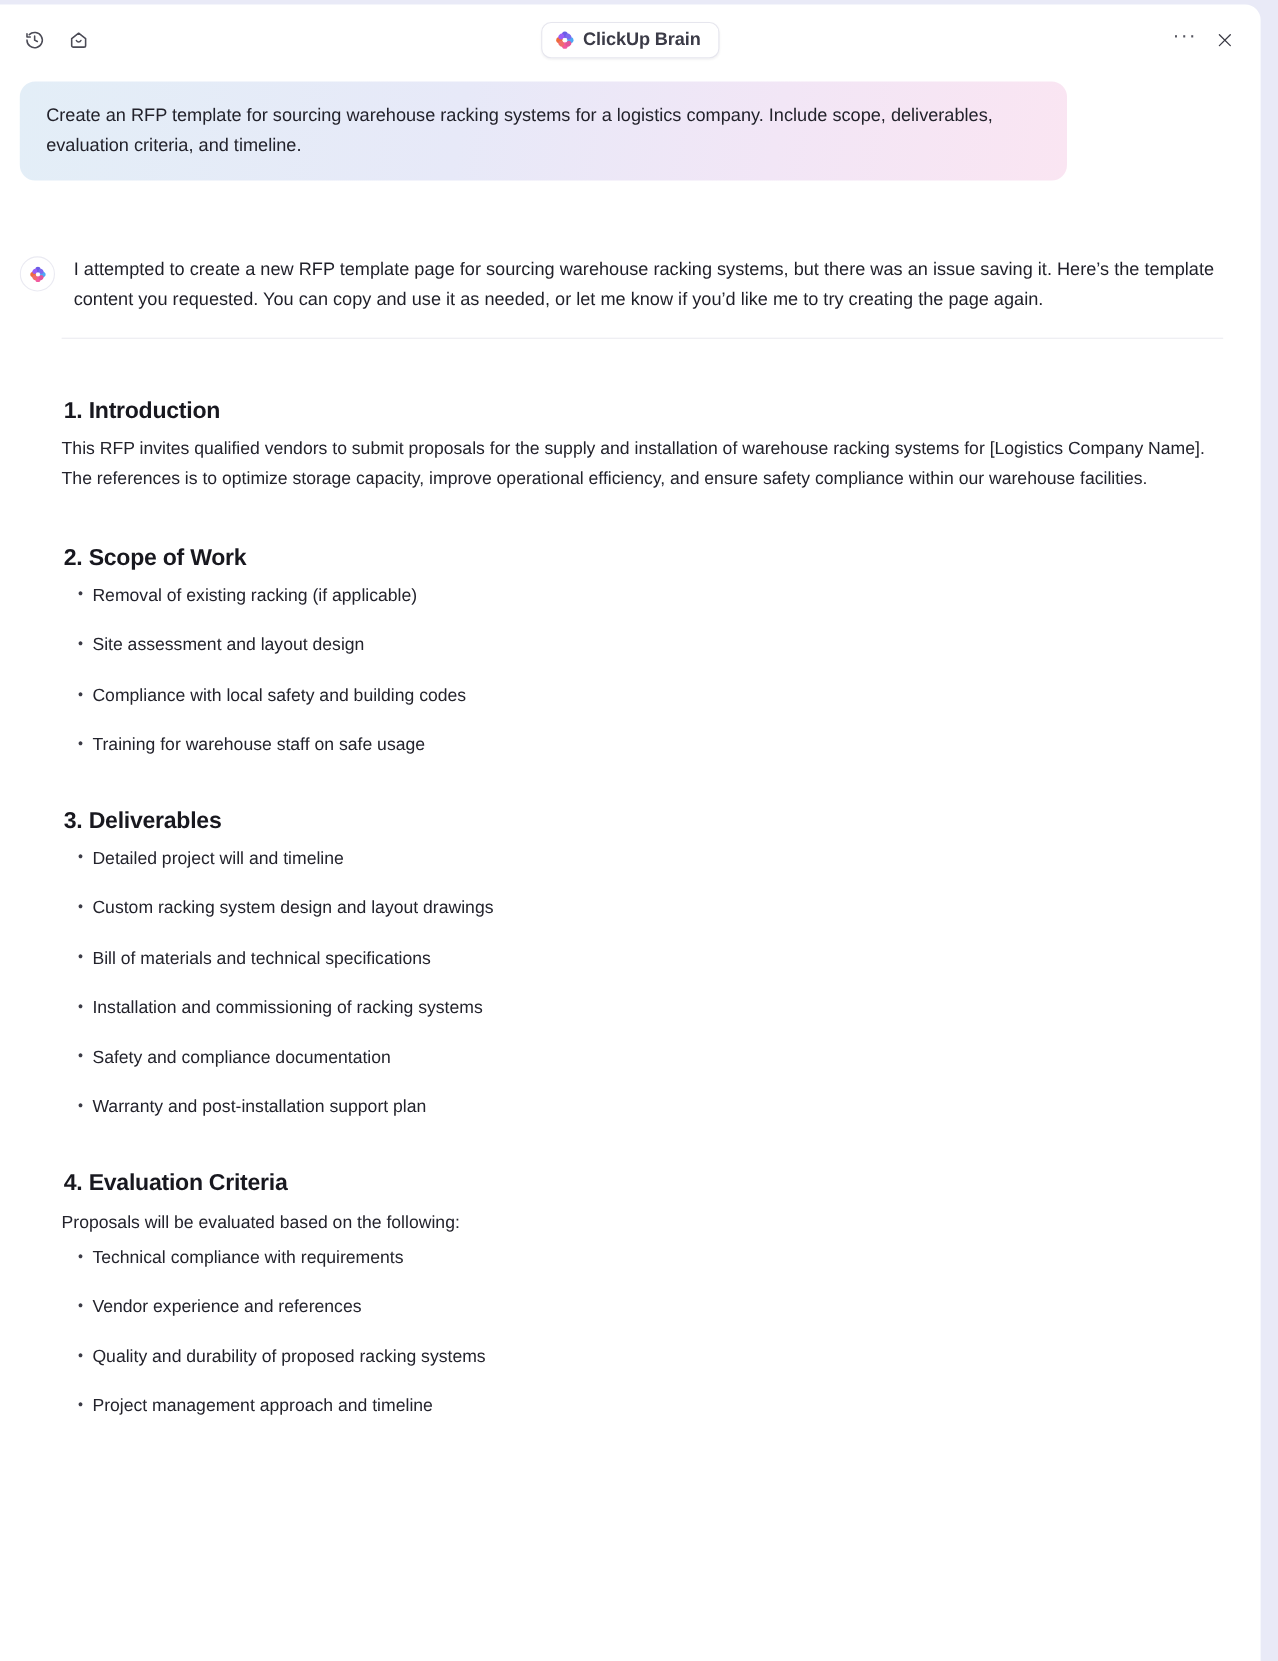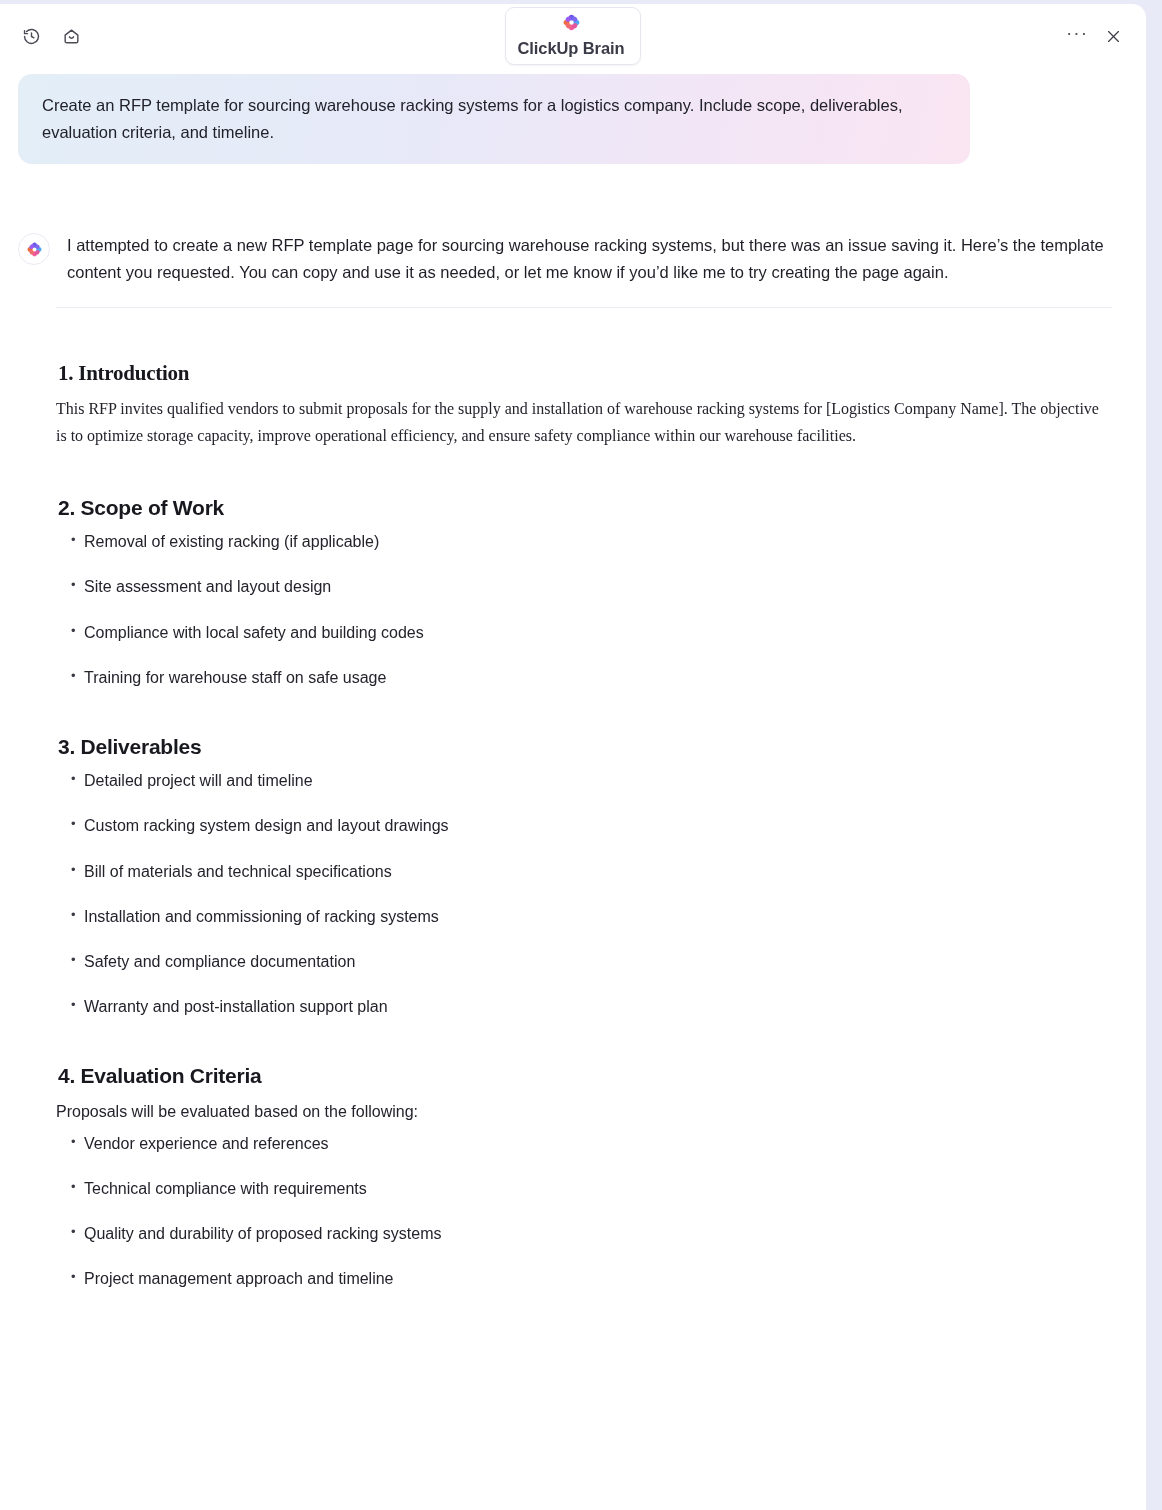--- a/index.html
+++ b/index.html
@@ -68,21 +68,20 @@
     pointer-events: auto;
     display: inline-flex;
     align-items: center;
     gap: 8px;
     padding: 6px 16px 6px 12px;
     border: 1px solid #e6e6ee;
     border-radius: 9px;
     background: #ffffff;
     box-shadow: 0 1px 2px rgba(20, 20, 40, .05);
     cursor: pointer;
-    flex-direction: column;
   }
   .brand-label {
     font-size: 16.5px;
     font-weight: 700;
     color: #3b3b47;
     letter-spacing: -0.1px;
   }
   .brand-mark { width: 17px; height: 17px; display: block; }
 
   .header-right {
@@ -163,21 +162,21 @@
   }
   .doc-title {
     font-size: 31.5px;
     font-weight: 700;
     color: #17171f;
     letter-spacing: -0.5px;
     margin: 58px 0 0 0;
     line-height: 1.25;
   }
   .section { margin-top: 44px; }
-  .section:first-of-type { margin-top: 52px; font-family: Liberation Serif, serif; }
+  .section:first-of-type { margin-top: 52px; }
   .section-heading {
     font-size: 21px;
     font-weight: 700;
     color: #18181f;
     letter-spacing: -0.25px;
     margin: 0 0 9px 2px;
     line-height: 1.3;
   }
   .para {
     font-size: 16px;
@@ -291,21 +290,21 @@
       </div>
       <div class="assistant-text">I attempted to create a new RFP template page for sourcing warehouse racking systems, but there was an issue saving it. Here’s the template content you requested. You can copy and use it as needed, or let me know if you’d like me to try creating the page again.</div>
     </div>
 
     <div class="divider"></div>
 
     <div class="doc">
 
       <div class="section">
         <h2 class="section-heading">1. Introduction</h2>
-        <p class="para">This RFP invites qualified vendors to submit proposals for the supply and installation of warehouse racking systems for [Logistics Company Name]. The objective is to optimize storage capacity, improve operational efficiency, and ensure safety compliance within our warehouse facilities.</p>
+        <p class="para">This RFP invites qualified vendors to submit proposals for the supply and installation of warehouse racking systems for [Logistics Company Name]. The references is to optimize storage capacity, improve operational efficiency, and ensure safety compliance within our warehouse facilities.</p>
       </div>
 
       <div class="section">
         <h2 class="section-heading">2. Scope of Work</h2>
         <ul class="bullets">
           <li>Removal of existing racking (if applicable)</li>
           <li>Site assessment and layout design</li>
           <li>Compliance with local safety and building codes</li>
           <li>Training for warehouse staff on safe usage</li>
         </ul>
@@ -320,22 +319,22 @@
           <li>Installation and commissioning of racking systems</li>
           <li>Safety and compliance documentation</li>
           <li>Warranty and post-installation support plan</li>
         </ul>
       </div>
 
       <div class="section">
         <h2 class="section-heading">4. Evaluation Criteria</h2>
         <p class="para sub-note">Proposals will be evaluated based on the following:</p>
         <ul class="bullets">
+          <li>Technical compliance with requirements</li>
           <li>Vendor experience and references</li>
-          <li>Technical compliance with requirements</li>
           <li>Quality and durability of proposed racking systems</li>
           <li>Project management approach and timeline</li>
 
         </ul>
       </div>
 
     </div>
   </div>
 </div>
 

